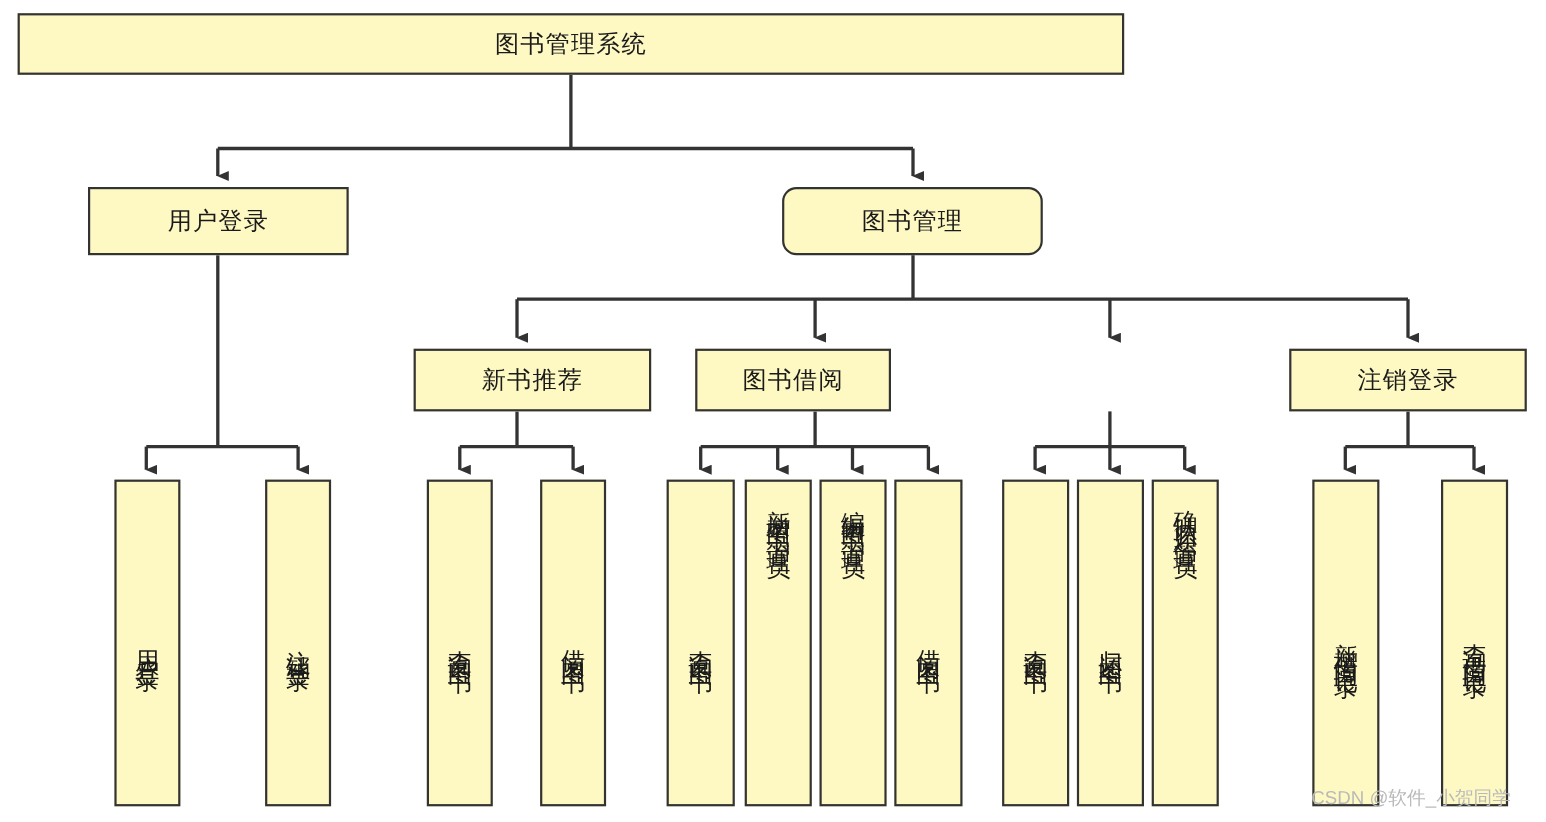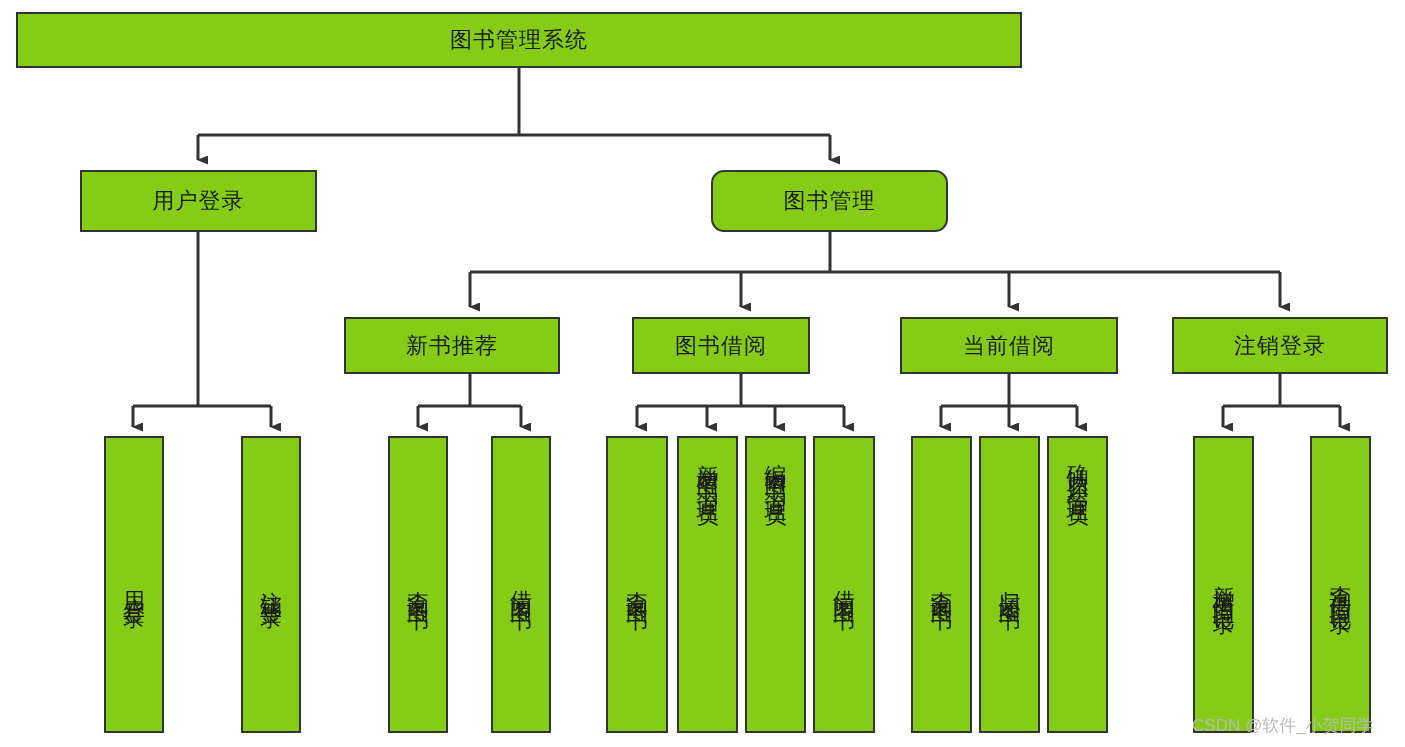--- a/index.html
+++ b/index.html
@@ -22,21 +22,21 @@
     left: 0;
     top: 0;
     width: 1405px;
     height: 747px;
     pointer-events: none;
   }
   .node {
     position: absolute;
     box-sizing: border-box;
     border: 2px solid #333333;
-    background: #84cc16;
+    background: #fef9c3;
     display: flex;
     align-items: center;
     justify-content: center;
     color: #1a1a1a;
   }
   .node.horiz {
     font-size: 22px;
     letter-spacing: 1px;
   }
   .node.vert {
@@ -130,28 +130,25 @@
     <span>图书管理系统</span>
   </div>
 
   <div class="node horiz" style="left:80px; top:170px; width:237px; height:62px;">
     <span>用户登录</span>
   </div>
   <div class="node horiz" style="left:711px; top:170px; width:237px; height:62px;border-radius:13px;">
     <span>图书管理</span>
   </div>
 
-  <div class="node horiz" style="left:344px; top:317px; width:216px; height:57px;">
+  <div class="node horiz" style="left:376px; top:317px; width:216px; height:57px;">
     <span>新书推荐</span>
   </div>
   <div class="node horiz" style="left:632px; top:317px; width:178px; height:57px;">
     <span>图书借阅</span>
-  </div>
-  <div class="node horiz" style="left:900px; top:317px; width:218px; height:57px;">
-    <span>当前借阅</span>
   </div>
   <div class="node horiz" style="left:1172px; top:317px; width:216px; height:57px;">
     <span>注销登录</span>
   </div>
 
   <div class="node vert center" style="left:104px; top:436px; width:60px; height:297px;">
     <span class="vtext">用户登录</span>
   </div>
   <div class="node vert center" style="left:241px; top:436px; width:60px; height:297px;">
     <span class="vtext">注销登录</span>

